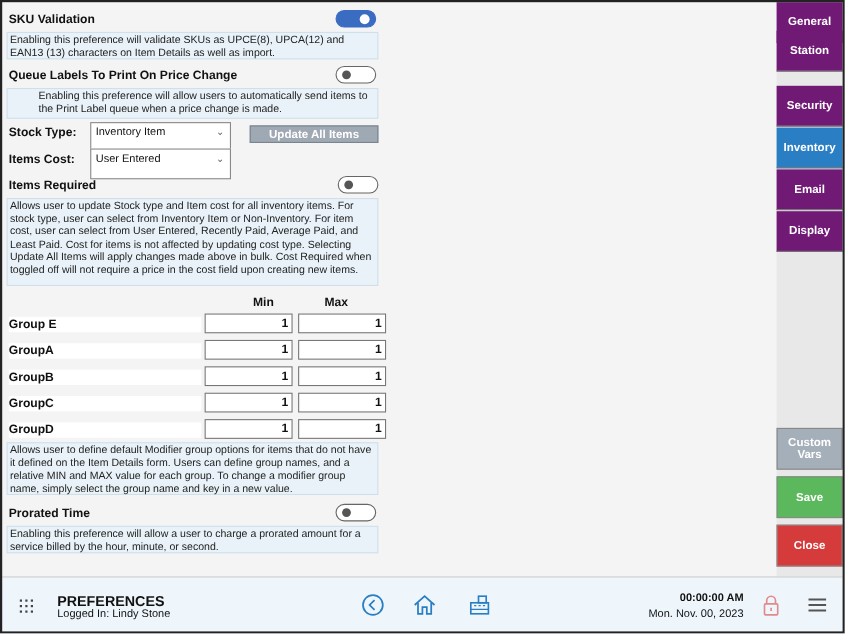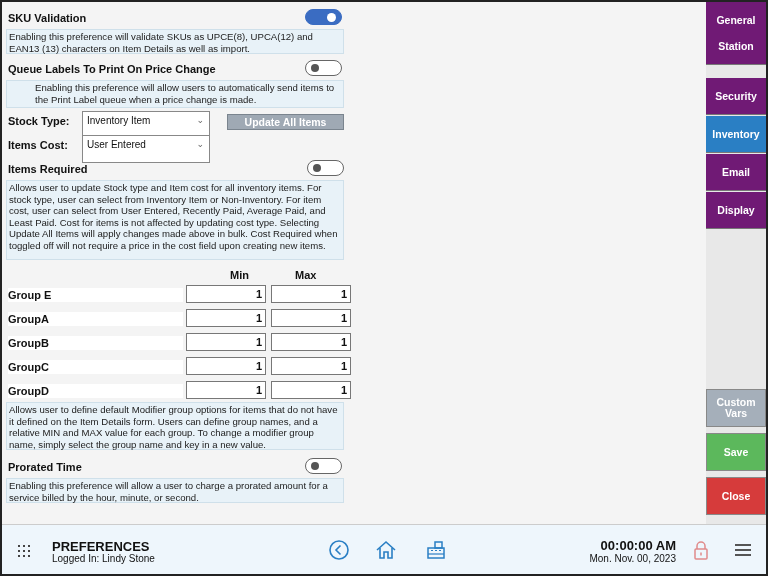--- a/index.html
+++ b/index.html
@@ -23,21 +23,21 @@
   .side { position: absolute; left: 706px; top: 2px; width: 60px; height: 522px; background: #e8e8e8; }
   .tab { position: absolute; left: 0; width: 60px; height: 37px; background: #701a75; border-bottom: 1px solid #777; color: #fff; font-size: 10.5px; font-weight: bold; text-align: center; line-height: 37px; }
   .tab.active { background: #2a7fc4; }
   .side-btn { position: absolute; left: 0; width: 60px; color: #fff; font-size: 10.5px; font-weight: bold; text-align: center; border: 1px solid #888; }
   .footer { position: absolute; left: 2px; top: 524px; width: 764px; height: 50px; background: #eef6fc; border-top: 1px solid #ccc; }
   .grid-icon { position: absolute; left: 16px; top: 20px; width: 14px; height: 12px; }
   .grid-icon span { position: absolute; width: 2px; height: 2px; background: #444; }
   .ftitle { position: absolute; left: 50px; top: 14px; font-size: 13px; font-weight: bold; }
   .fuser { position: absolute; left: 50px; top: 28px; font-size: 10px; text-align: right; }
   .ficon { position: absolute; top: 14px; width: 22px; height: 22px; }
-  .time { position: absolute; right: 90px; top: 13px; font-size: 13px; font-weight: bold; text-align: center; }
+  .time { position: absolute; right: 90px; top: 13px; font-size: 10px; font-weight: bold; text-align: center; }
   .date { position: absolute; right: 90px; top: 28px; font-size: 10px; text-align: right; }
 </style>
 </head>
 <body>
 
 <div class="main">
 
   <div class="pref-title" style="top:10px;">SKU Validation</div>
   <div class="toggle on" style="left:303px; top:7px;">
       <div class="knob"></div>

